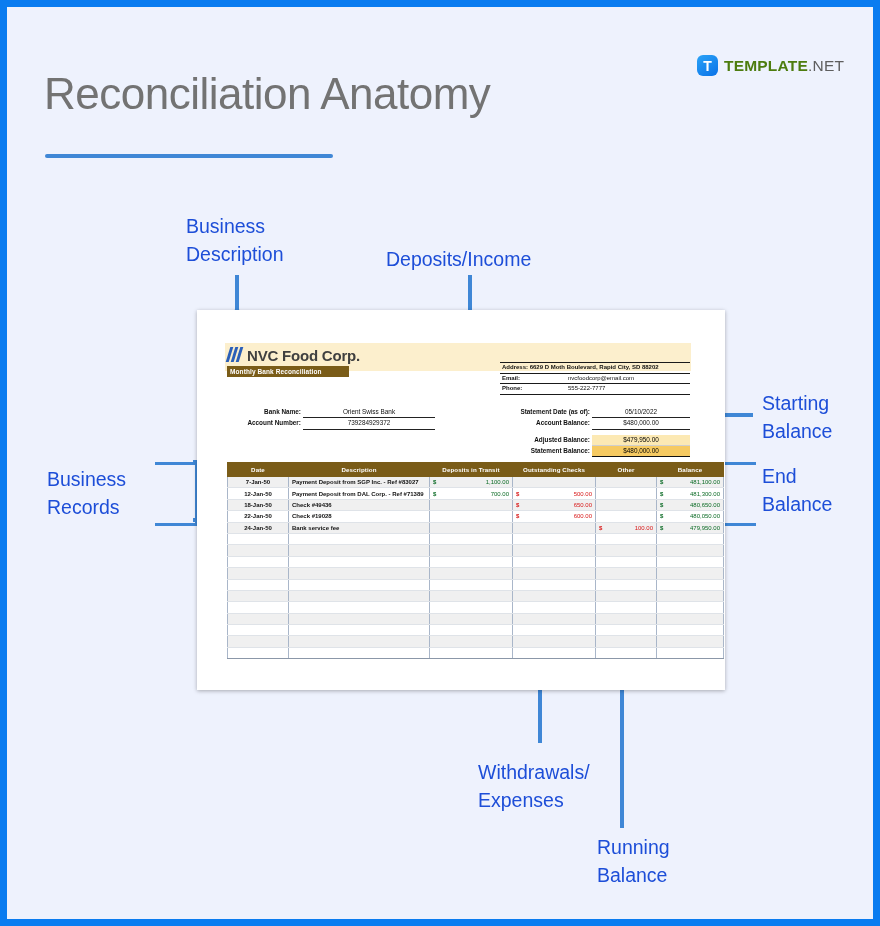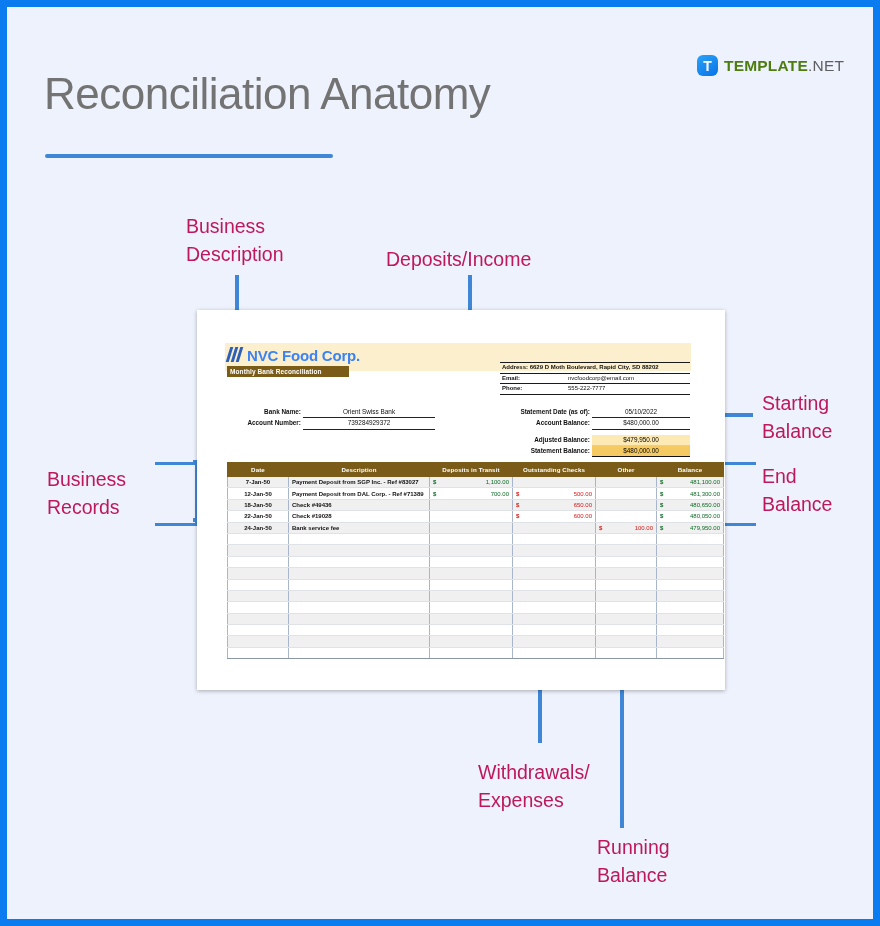--- a/index.html
+++ b/index.html
@@ -38,21 +38,21 @@
     font-size:44px;color:#737373;letter-spacing:-0.5px;
   }
   .title-rule{
     position:absolute;left:38px;top:147px;
     width:288px;height:4px;background:#3f87d6;border-radius:2px;
   }
 
   
   .anno{
     position:absolute;
-    font-size:19.5px;color:#be185d;line-height:1.45;
+    font-size:19.5px;color:#1d4ed8;line-height:1.45;
   }
 
   
   .sheet{
     position:absolute;left:190px;top:303px;
     width:528px;height:380px;
     background:#fff;
     box-shadow:0 1px 4px rgba(0,0,0,.30);
   }
   .band{
@@ -67,21 +67,21 @@
     display:inline-block;width:17px;height:17px;position:relative;margin-right:2px;
   }
   .brand-mark i{
     position:absolute;top:1px;width:3px;height:15px;background:#2b5fb8;
     transform:skewX(-17deg);display:block;
   }
   .brand-mark i:nth-child(1){left:1px;}
   .brand-mark i:nth-child(2){left:6px;}
   .brand-mark i:nth-child(3){left:11px;}
   .brand-name{
-    font-size:15px;font-weight:bold;color:#3b82f6;line-height:1;
+    font-size:15px;font-weight:bold;color:#404040;line-height:1;
     letter-spacing:-0.2px;
   }
   .subtitle{
     position:absolute;left:30px;top:56px;
     background:#7a5c18;color:#fff;font-size:6.5px;font-weight:bold;
     padding:2px 4px 2px 3px;width:115px;letter-spacing:.1px;
   }
 
   
   .contact{

